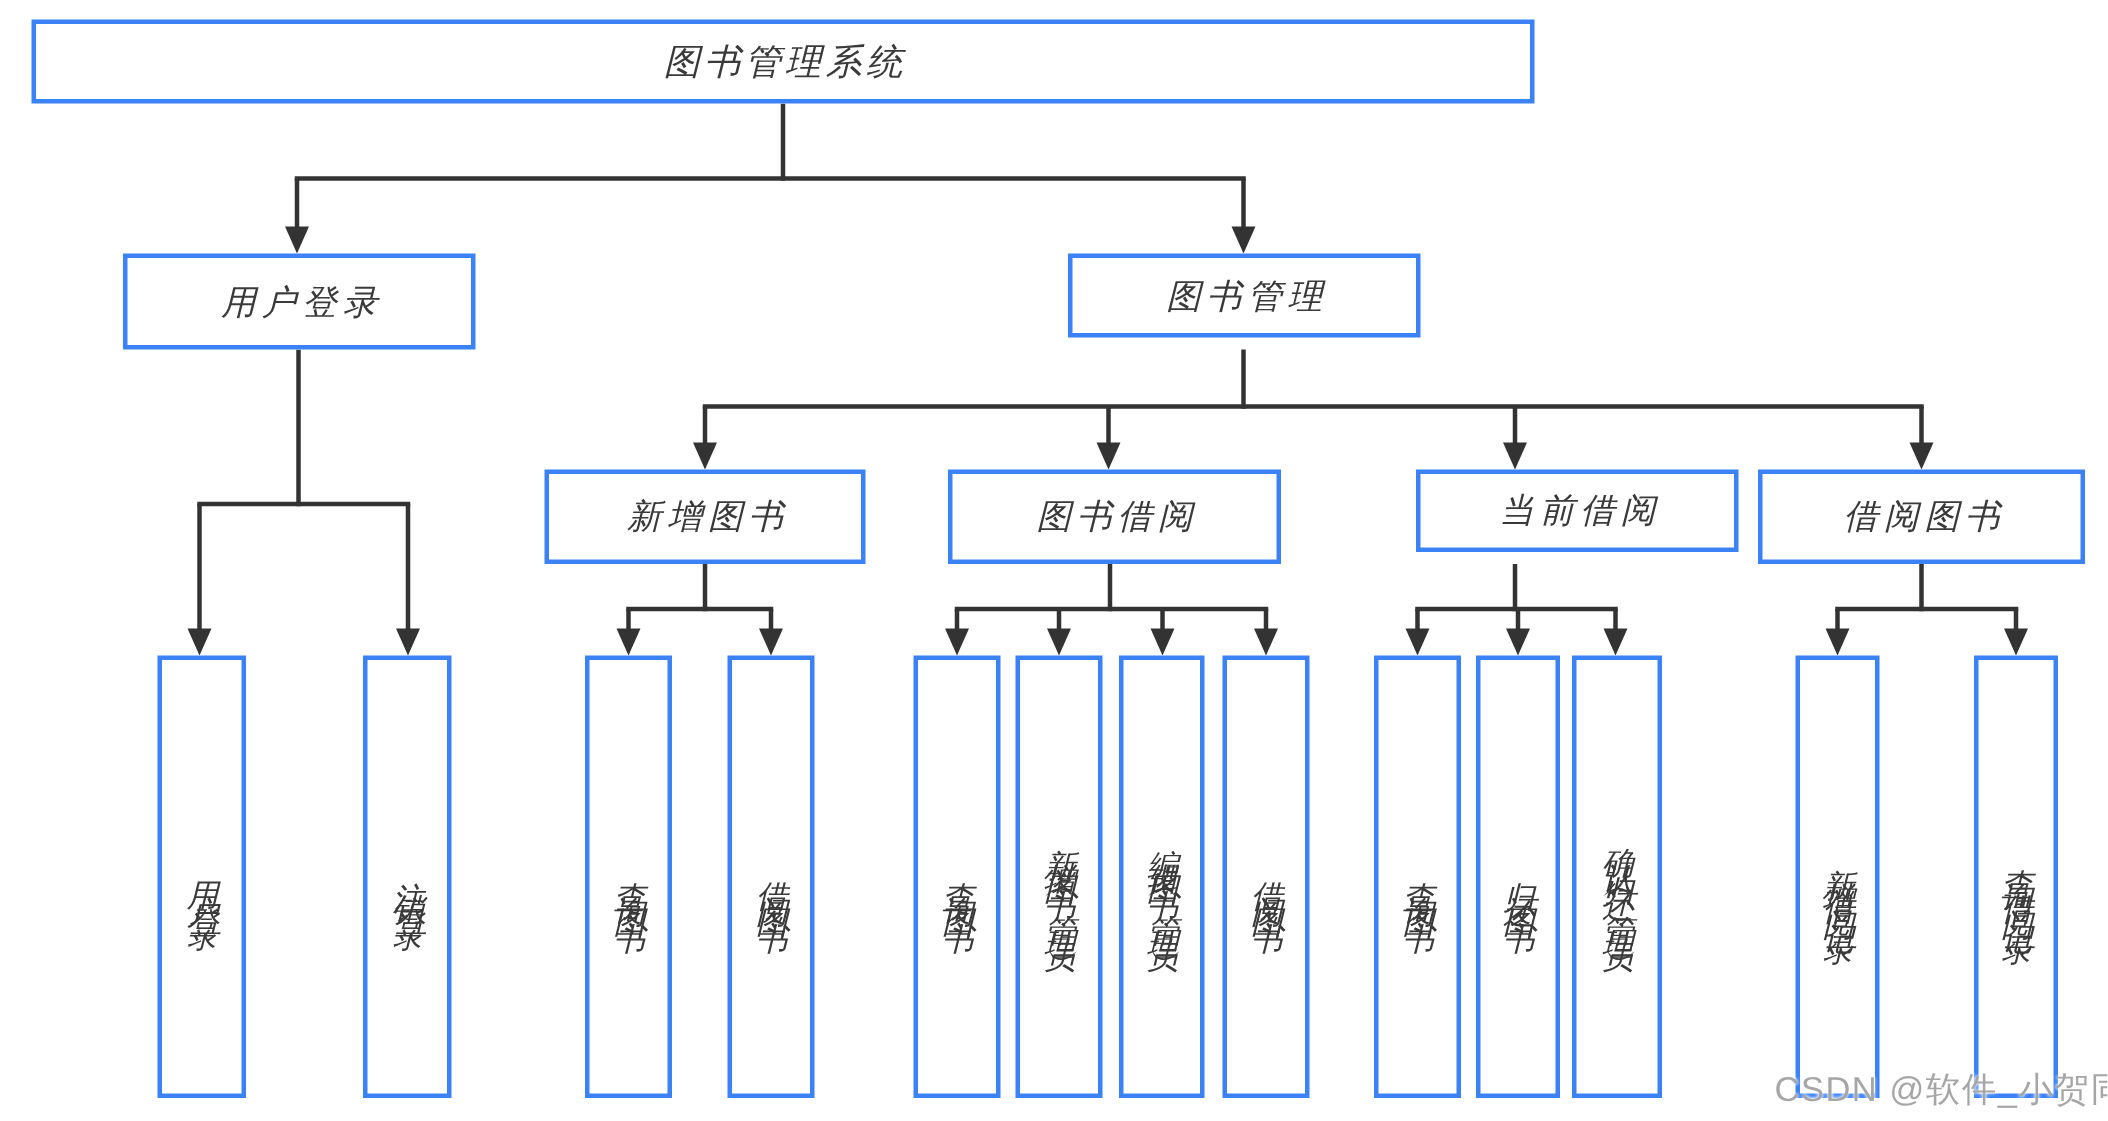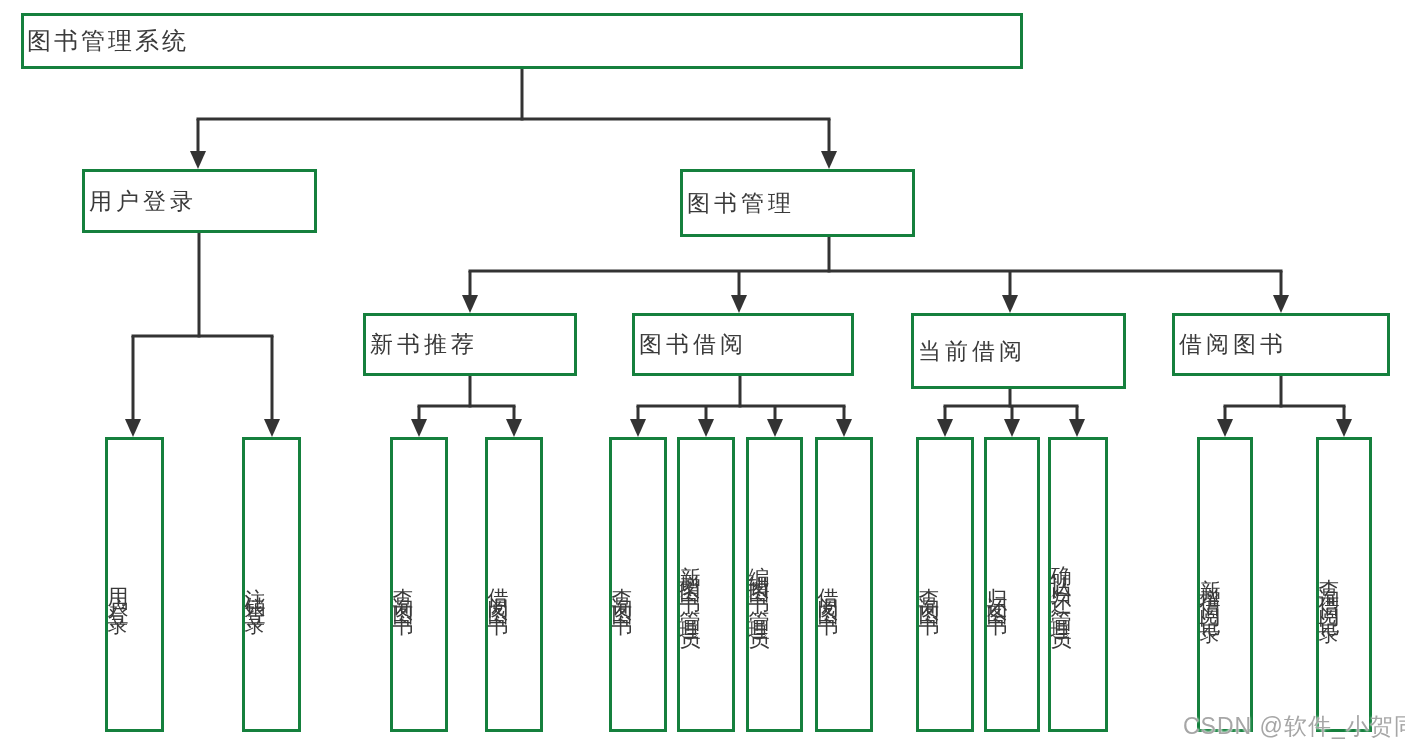--- a/index.html
+++ b/index.html
@@ -3,22 +3,23 @@
 <meta charset="utf-8">
 <style>
   html,body{margin:0;padding:0;background:#ffffff;}
   .stage{
     position:relative;width:1405px;height:747px;background:#ffffff;overflow:hidden;
     font-family:"Liberation Sans","DejaVu Sans",sans-serif;color:#3a3a3a;
   }
   .connectors{position:absolute;left:0;top:0;z-index:1;}
   .box{
     position:absolute;box-sizing:border-box;background:#ffffff;
-    border:3px solid #15803d;display:flex;align-items:center;
+    border:3px solid #3b82f6;display:flex;align-items:center;justify-content:center;
     z-index:2;
+    font-style:italic;
   }
   .box.h span{font-size:23px;letter-spacing:4px;margin-left:4px;white-space:nowrap;}
   .box.root span{font-size:24px;letter-spacing:3px;margin-left:3px;}
   .box.v span{
     writing-mode:vertical-rl;text-orientation:mixed;
     font-size:21px;letter-spacing:9px;line-height:1;margin-top:9px;
   }
   .watermark{
     position:absolute;left:1183px;top:711px;z-index:3;
     font-size:23px;letter-spacing:1px;color:rgba(158,158,158,0.92);
@@ -103,31 +104,31 @@
     </g>
   </svg>
 
   <div class="box root h" style="left:21px;top:13px;width:1002px;height:56px">
     <span>图书管理系统</span>
   </div>
 
   <div class="box h" style="left:82px;top:169px;width:235px;height:64px">
     <span>用户登录</span>
   </div>
-  <div class="box h" style="left:680px;top:169px;width:235px;height:68px">
+  <div class="box h" style="left:712px;top:169px;width:235px;height:56px">
     <span>图书管理</span>
   </div>
 
   <div class="box h" style="left:363px;top:313px;width:214px;height:63px">
-    <span>新书推荐</span>
+    <span>新增图书</span>
   </div>
   <div class="box h" style="left:632px;top:313px;width:222px;height:63px">
     <span>图书借阅</span>
   </div>
-  <div class="box h" style="left:911px;top:313px;width:215px;height:76px">
+  <div class="box h" style="left:944px;top:313px;width:215px;height:55px">
     <span>当前借阅</span>
   </div>
   <div class="box h" style="left:1172px;top:313px;width:218px;height:63px">
     <span>借阅图书</span>
   </div>
 
   <div class="box v" style="left:105px;top:437px;width:59px;height:295px">
     <span>用户登录</span>
   </div>
   <div class="box v" style="left:242px;top:437px;width:59px;height:295px">

